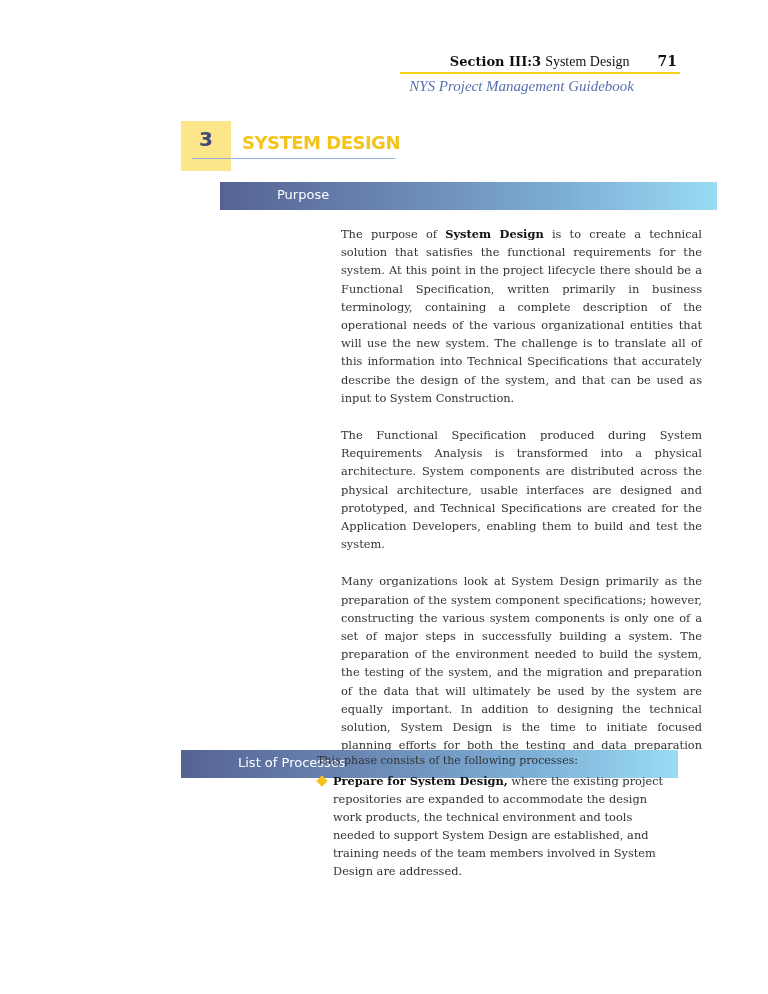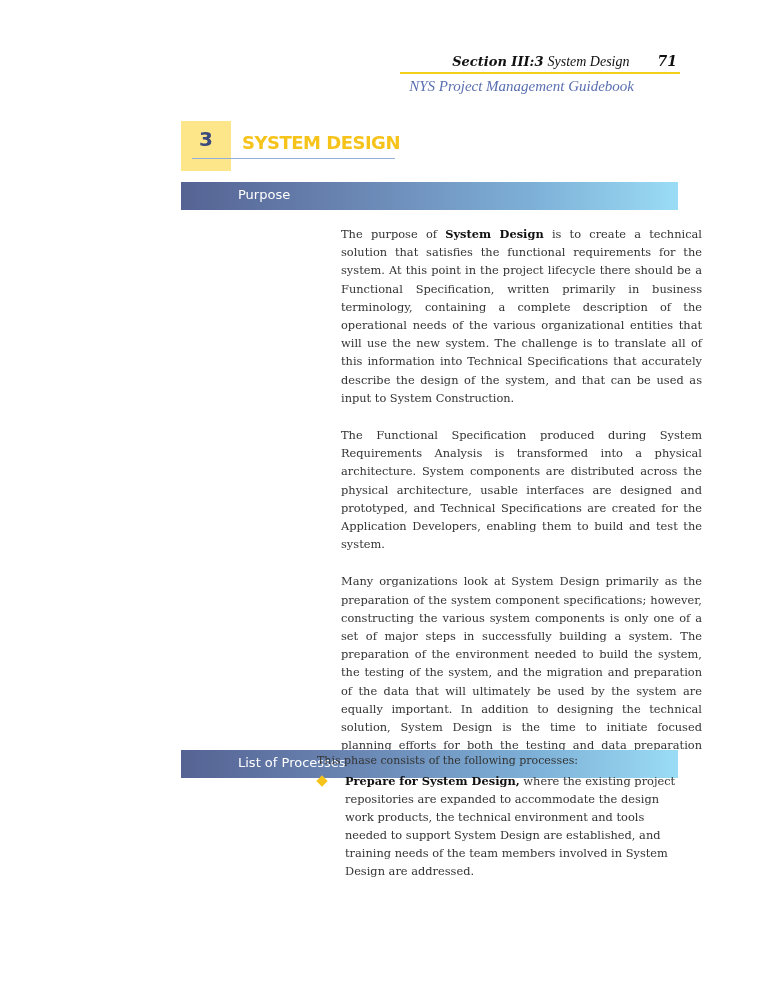--- a/index.html
+++ b/index.html
@@ -23,21 +23,20 @@
       top: 50px;
       width: 280px;
       height: 40px;
     }
     .rh-top {
       position: absolute;
       right: 3px;
       top: 3px;
       white-space: nowrap;
       font-family: "Liberation Serif", serif;
-      font-style: italic;
       font-size: 14px;
       color: #111;
     }
     .rh-section {
       font-weight: bold;
       font-family: "DejaVu Serif", serif;
       font-size: 13px;
     }
     .rh-title {
       margin-left: 4px;
@@ -158,41 +157,41 @@
       position: absolute;
       left: 1px;
       top: 5px;
       width: 8px;
       height: 8px;
       background: #f6c31a;
       transform: rotate(45deg);
     }
     .bullet-text {
       display: block;
-      margin-left: 28px;
+      margin-left: 16px;
     }
     .bullet-text b { color: #111; }
   </style>
 </head>
 <body>
 
 <div class="running-header">
   <div class="rh-top">
     <span class="rh-section">Section III:3</span><span class="rh-title">System Design</span><span class="rh-page">71</span>
   </div>
   <div class="rh-rule"></div>
   <div class="rh-sub">NYS Project Management Guidebook</div>
 </div>
 
 <div class="chapter-box"></div>
 <div class="chapter-num">3</div>
 <div class="chapter-title">SYSTEM DESIGN</div>
 <div class="chapter-rule"></div>
 
-<div class="section-bar" style="top:182px;">
+<div class="section-bar" style="top:182px;margin-left:39px;">
   <span class="section-bar-label">Purpose</span>
 </div>
 
 <div class="body-col" style="top:225px;margin-left:24px;">
   <p class="para"><span>The purpose of </span><b>System Design</b><span> is to create a technical solution that satisfies the functional requirements for the system.  At this point in the project lifecycle there should be a Functional Specification, written primarily in business terminology, containing a complete description of the operational needs of the various organizational entities that will use the new system. The challenge is to translate all of this information into Technical Specifications that accurately describe the design of the system, and that can be used as input to System Construction.</span></p>
   <p class="para">The Functional Specification produced during System Requirements Analysis is transformed into a physical architecture. System components are distributed across the physical architecture, usable interfaces are designed and prototyped, and Technical Specifications are created for the Application Developers, enabling them to build and test the system.</p>
   <p class="para">Many organizations look at System Design primarily as the preparation of the system component specifications; however, constructing the various system components is only one of a set of major steps in successfully building a system.  The preparation of the environment needed to build the system, the testing of the system, and the migration and preparation of the data that will ultimately be used by the system are equally important.  In addition to designing the technical solution, System Design is the time to initiate focused planning efforts for both the testing and data preparation activities.</p>
 </div>
 
 <div class="section-bar" style="top:750px;">

